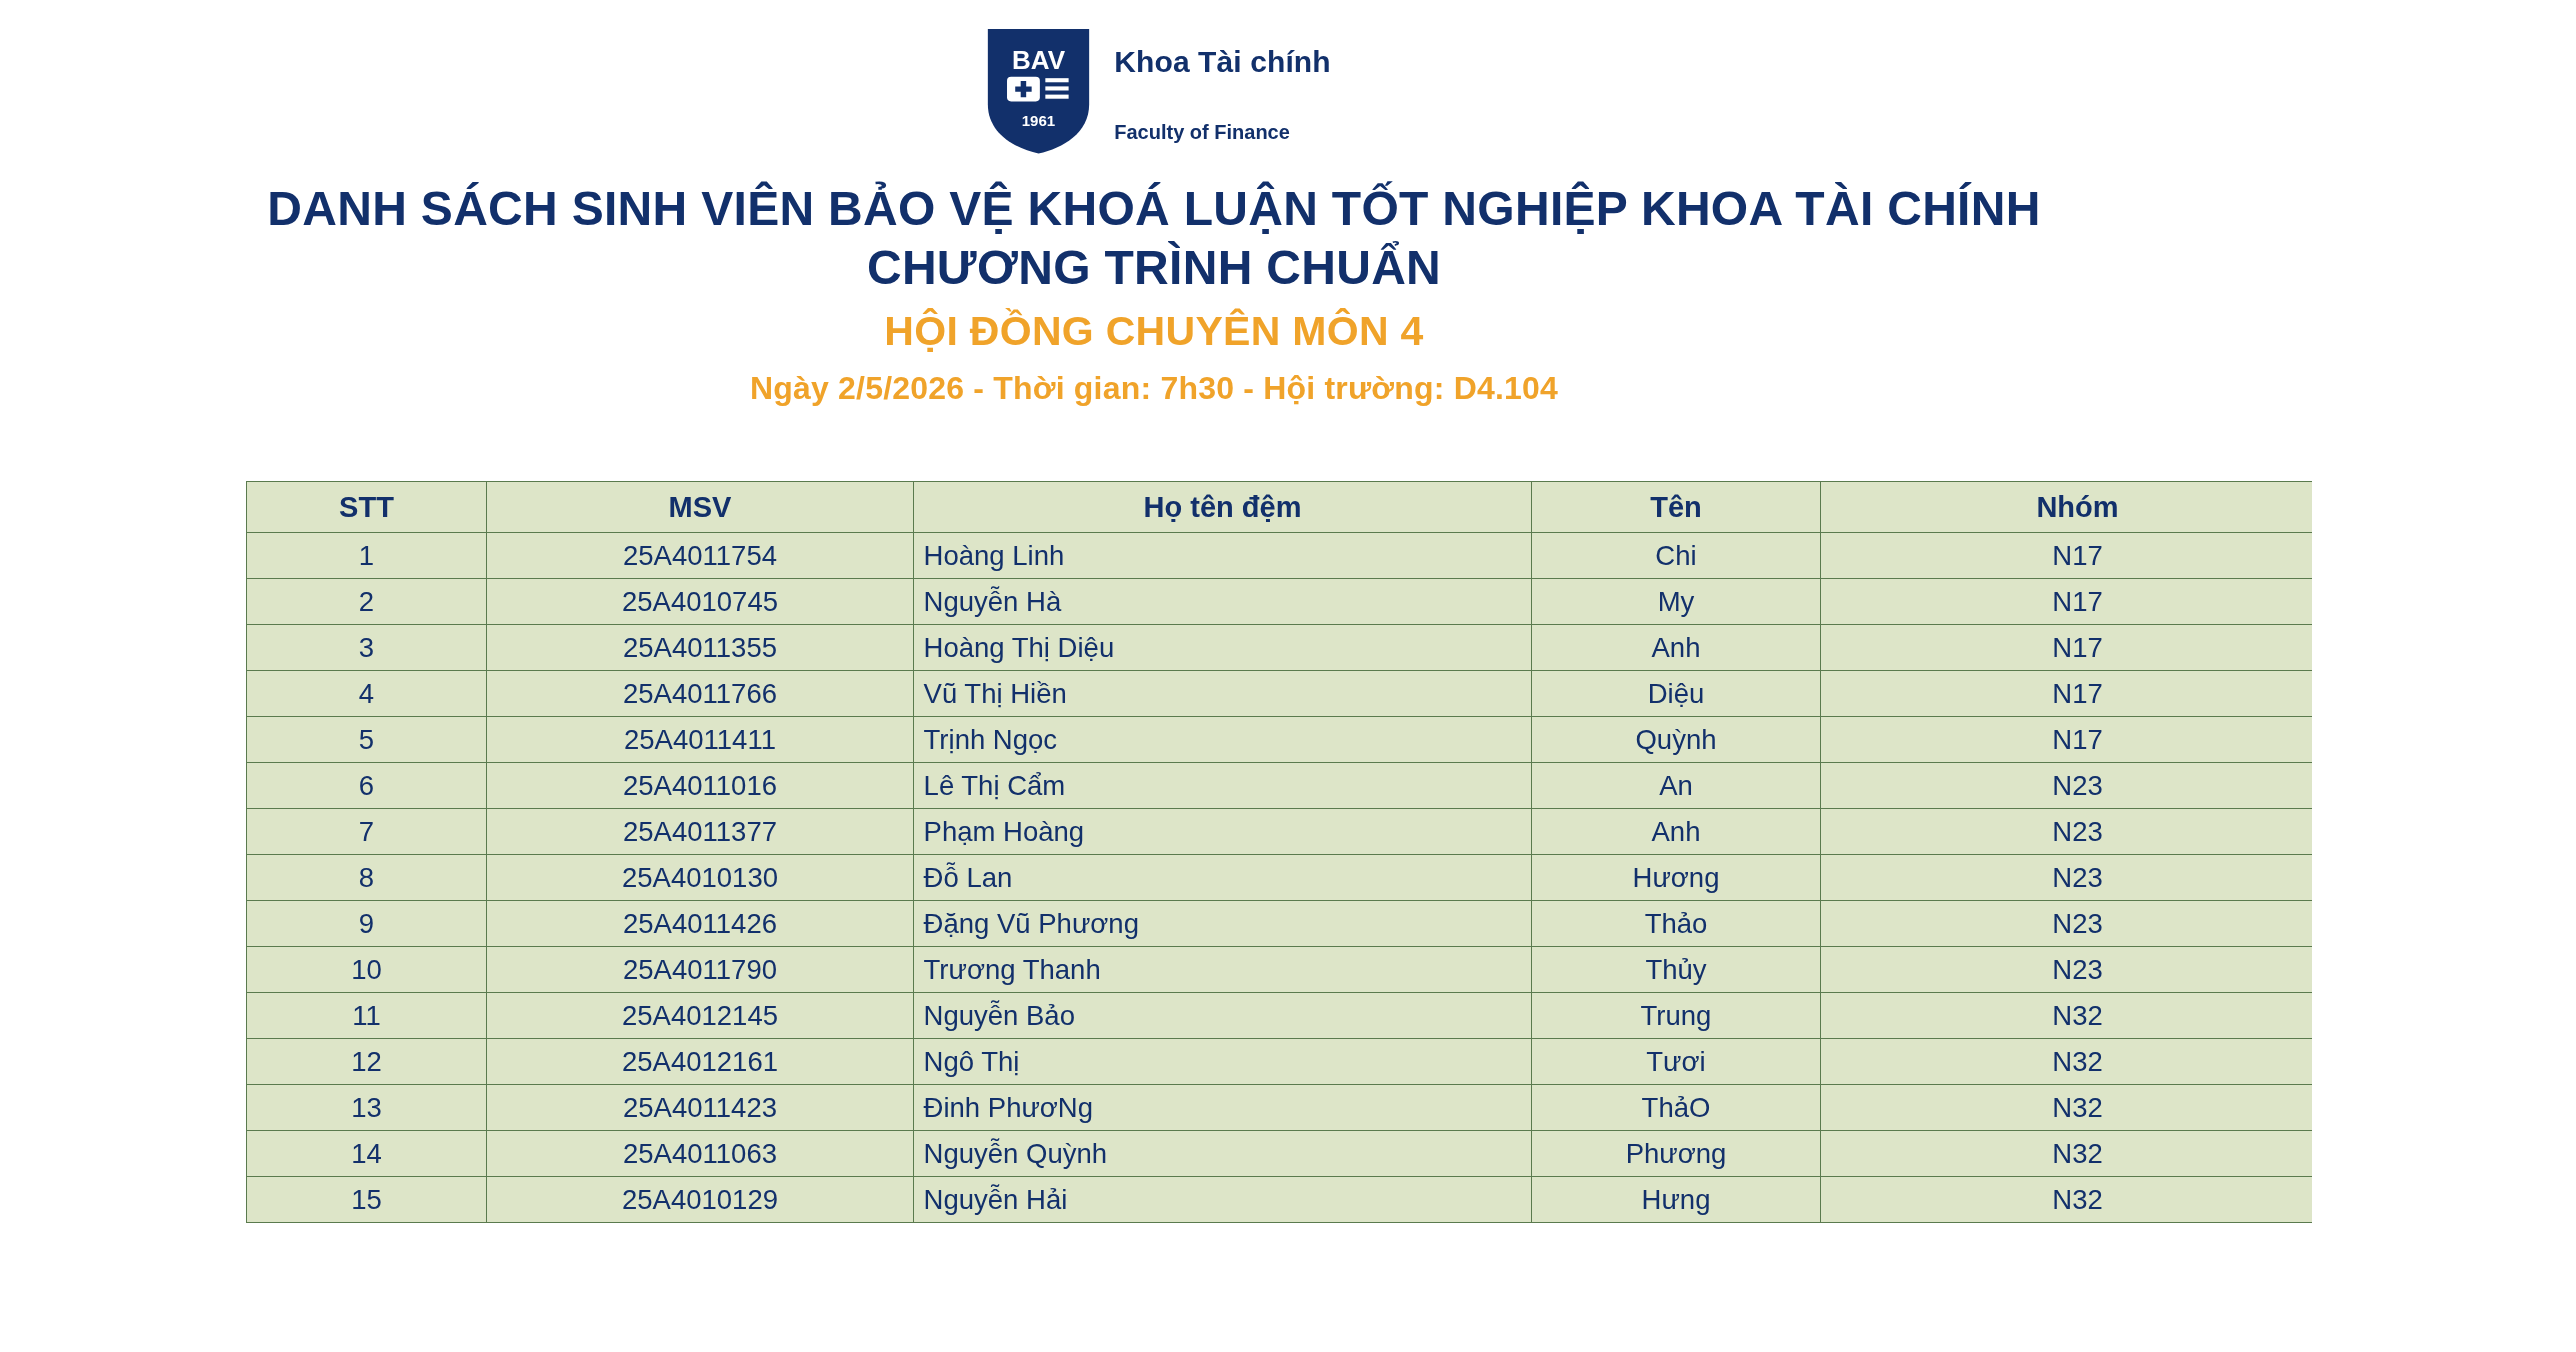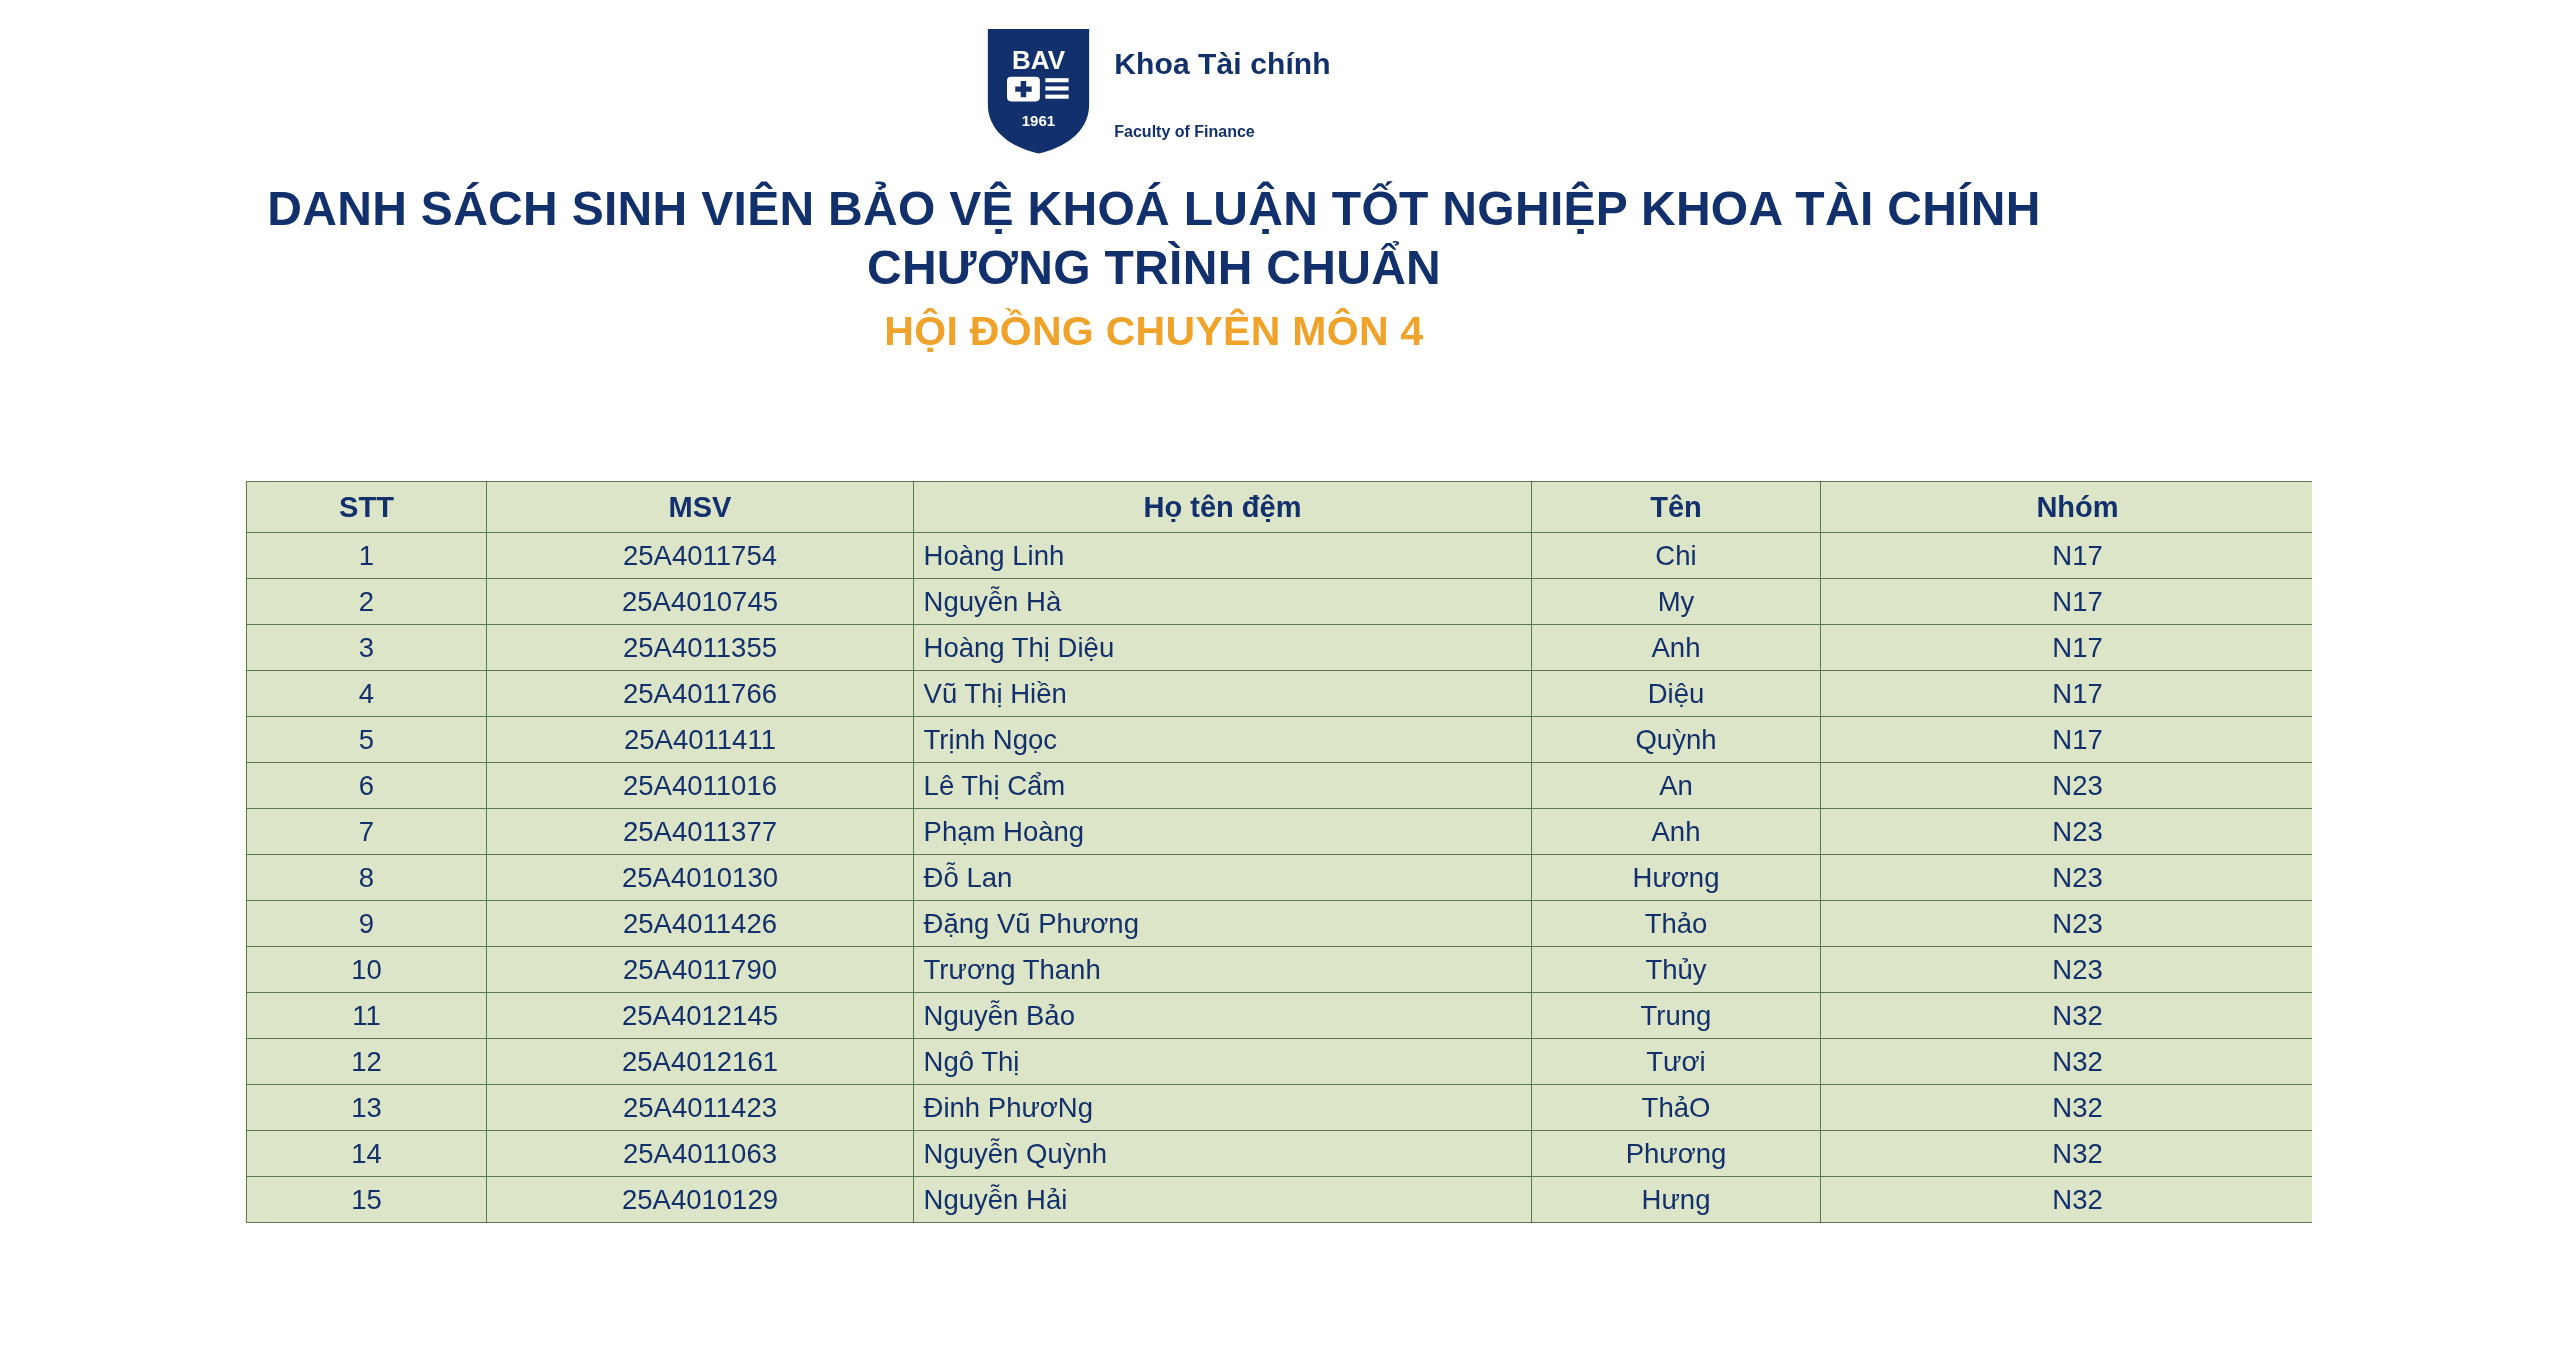--- a/index.html
+++ b/index.html
@@ -45,21 +45,21 @@
   }
   .logo-text .l1 {
     color: #12306b;
     font-size: 30px;
     font-weight: bold;
     letter-spacing: 0.1px;
     line-height: 1.15;
   }
   .logo-text .l2 {
     color: #12306b;
-    font-size: 16px;
+    font-size: 20px;
     font-weight: bold;
     line-height: 1.2;
     margin-top: 5.5px;
   }
 
   
   .titles {
     position: absolute;
     left: 0;
     right: 4px;
@@ -151,20 +151,21 @@
     <div class="logo-text">
       <div class="l1">Khoa Tài chính</div>
       <div class="l2">Faculty of Finance</div>
     </div>
   </div>
 
   <div class="titles">
     <div class="title-main">DANH SÁCH SINH VIÊN BẢO VỆ KHOÁ LUẬN TỐT NGHIỆP KHOA TÀI CHÍNH</div>
     <div class="title-main">CHƯƠNG TRÌNH CHUẨN</div>
     <div class="title-sub">HỘI ĐỒNG CHUYÊN MÔN 4</div>
+    <div class="title-info">Ngày 2/5/2026 - Thời gian: 7h30 - Hội trường: D4.104</div>
   </div>
 
   <div class="table-wrap">
     <table class="roster">
       <colgroup>
         <col class="c-stt">
           <col class="c-msv">
           <col class="c-ho">
           <col class="c-ten">
           <col class="c-nhom">

